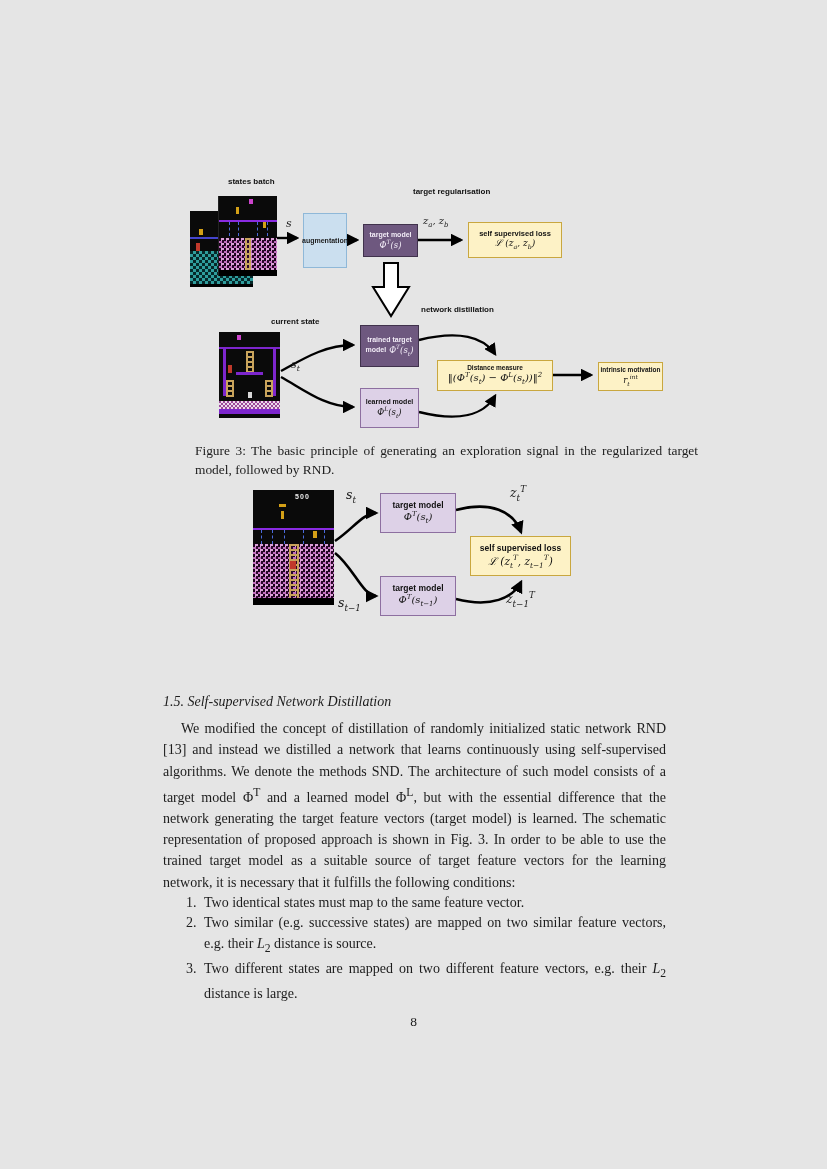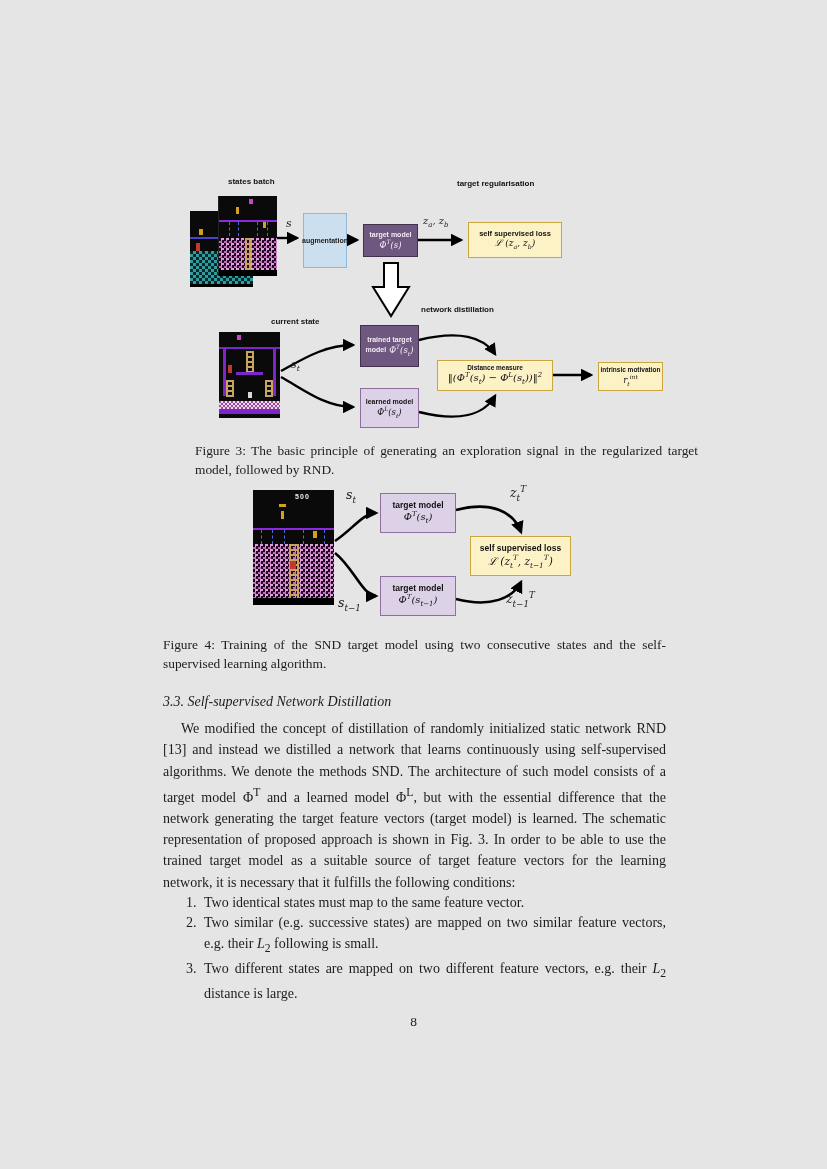--- a/index.html
+++ b/index.html
@@ -77,21 +77,21 @@
         <path d="M118 196 C140 184, 162 170, 190 170" marker-end="url(#ah3)"></path>
         <path d="M118 202 C140 214, 162 232, 190 232" marker-end="url(#ah3)"></path>
         <path d="M256 165 C296 155, 321 162, 332 179" marker-end="url(#ah3)"></path>
         <path d="M256 237 C296 247, 321 240, 332 221" marker-end="url(#ah3)"></path>
         <path d="M390 200 H428" marker-end="url(#ah3)"></path>
       </g>
       <polygon points="221,88 235,88 235,112 246,112 228,141 210,112 221,112" fill="#fff" stroke="#000" stroke-width="2"></polygon>
     </svg>
 
     <span class="dlabel" style="left:65px;top:2px;">states batch</span>
-    <span class="dlabel" style="left:250px;top:4px;margin-left:44px;">target regularisation</span>
+    <span class="dlabel" style="left:250px;top:12px;">target regularisation</span>
     <span class="dlabel" style="left:258px;top:130px;">network distillation</span>
     <span class="dlabel" style="left:61px;top:142px;padding-left:47px;">current state</span>
 
     <div class="screen" style="left:27px;top:36px;width:63px;height:76px;">
       <div class="hline-b" style="top:34%;"></div>
       <div class="sprite-y" style="left:14%;top:24%;width:4px;height:6px;"></div>
       <div class="sprite-y" style="left:78%;top:24%;width:4px;height:6px;"></div>
       <div class="sprite-r" style="left:9%;top:42%;width:4px;height:8px;"></div>
       <div class="chk-teal" style="left:0;right:0;top:52%;bottom:4%;"></div>
       <div style="left:0;right:0;bottom:0;height:4%;background:#000;"></div>
@@ -229,34 +229,33 @@
 
     <div class="box b-yellow" style="left:220px;top:53px;width:101px;height:40px;">
       <span class="bt85">self supervised loss</span>
       <span class="math" style="font-size:10.5px;"><span>ℒ (z</span><sub>t</sub><sup>T</sup><span>, z</span><sub>t−1</sub><sup>T</sup><span>)</span></span>
     </div>
 
     <span class="mlabel4 math" style="left:260px;top:1px;"><span>z</span><sub>t</sub><sup>T</sup></span>
     <span class="mlabel4 math" style="left:256px;top:107px;"><span>z</span><sub>t−1</sub><sup>T</sup></span>
   </div>
 
-  <div class="caption" style="top:635px;">Figure 4: Training of the SND target model using two consecutive states and the self-supervised learning algorithm.</div>
-
-  <div id="sec-head">3.3. Self-supervised Network Distillation</div>
+
+  <div id="sec-head">1.5. Self-supervised Network Distillation</div>
 
   <div id="bodypar"><span>We modified the concept of distillation of randomly initialized static network RND [13] and instead we distilled a network that learns continuously using self-supervised algorithms. We denote the methods SND. The architecture of such model consists of a target model Φ</span><sup>T</sup><span> and a learned model Φ</span><sup>L</sup><span>, but with the essential difference that the network generating the target feature vectors (target model) is learned. The schematic representation of proposed approach is shown in Fig. 3. In order to be able to use the trained target model as a suitable source of target feature vectors for the learning network, it is necessary that it fulfills the following conditions:</span></div>
 
   <div id="olist">
     <div class="li">
       <span class="num">1.</span>
       <span class="txt"><span>Two identical states must map to the same feature vector.</span></span>
     </div>
     <div class="li">
       <span class="num">2.</span>
-      <span class="txt"><span>Two similar (e.g. successive states) are mapped on two similar feature vectors, e.g. their </span><span style="font-style: italic;">L</span><sub>2</sub><span> following is small.</span></span>
+      <span class="txt"><span>Two similar (e.g. successive states) are mapped on two similar feature vectors, e.g. their </span><span style="font-style: italic;">L</span><sub>2</sub><span> distance is source.</span></span>
     </div>
     <div class="li">
       <span class="num">3.</span>
       <span class="txt"><span>Two different states are mapped on two different feature vectors, e.g. their </span><span style="font-style: italic;">L</span><sub>2</sub><span> distance is large.</span></span>
     </div>
   </div>
 
   <div id="pageno">8</div>
 </div>
 

